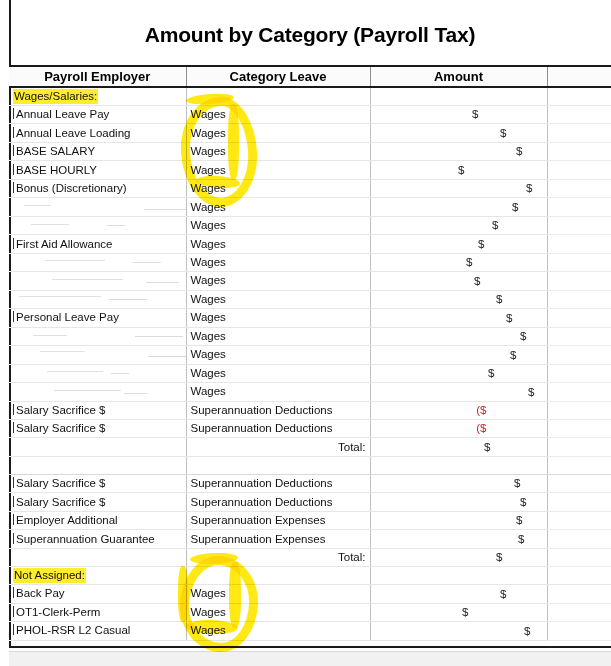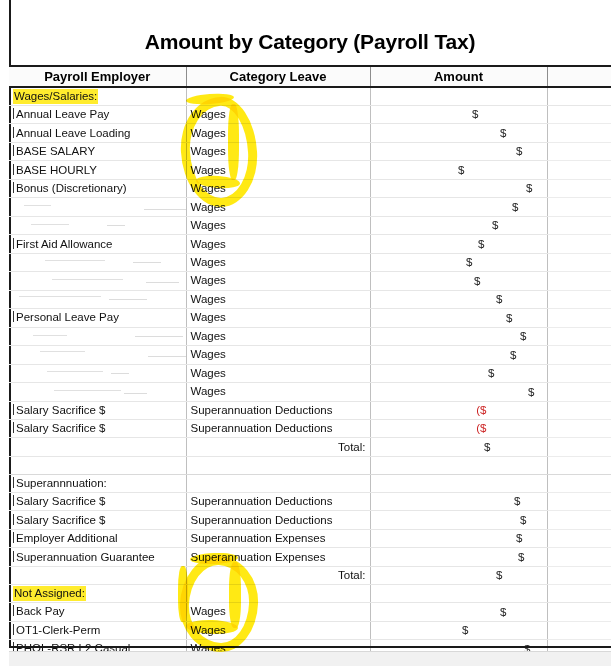--- a/index.html
+++ b/index.html
@@ -41,21 +41,21 @@
     border-top:1px solid #d8d8d8;
   }
 
   
   #title-block{
     position:absolute;
     left:11px;top:6px;width:598px;height:55px;
     text-align:center;
   }
   #report-title{
-    margin:8px;padding:0;
+    margin:1px;padding:0;
     font-size:21px;
     font-weight:bold;
     color:#000;
     letter-spacing:-0.2px;
     line-height:28px;
     padding-top:14px;
   }
   #report-subtitle{
     margin:14px;padding:0;
     font-size:11px;
@@ -344,26 +344,20 @@
             <td class="amt"><span class="money" style="margin-right: 52px;">$</span></td>
             <td class="pad"></td>
           </tr>
           <tr class="blank">
             <td class=""></td>
             <td></td>
             <td class="amt"></td>
             <td class="pad"></td>
           </tr>
           <tr>
-            <td><span class="tick"></span>Superannnuation:</td>
-            <td></td>
-            <td class="amt"></td>
-            <td class="pad"></td>
-          </tr>
-          <tr>
             <td><span class="tick"></span>Salary Sacrifice $</td>
             <td>Superannuation Deductions</td>
             <td class="amt"><span class="money" style="margin-right: 22px;">$</span></td>
             <td class="pad"></td>
           </tr>
           <tr>
             <td><span class="tick"></span>Salary Sacrifice $</td>
             <td>Superannuation Deductions</td>
             <td class="amt"><span class="money" style="margin-right: 16px;">$</span></td>
             <td class="pad"></td>

